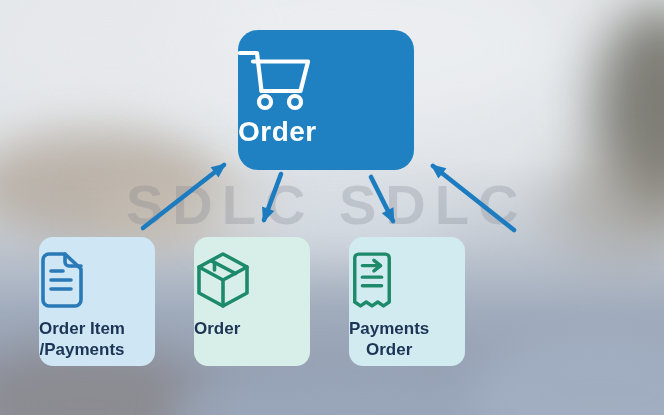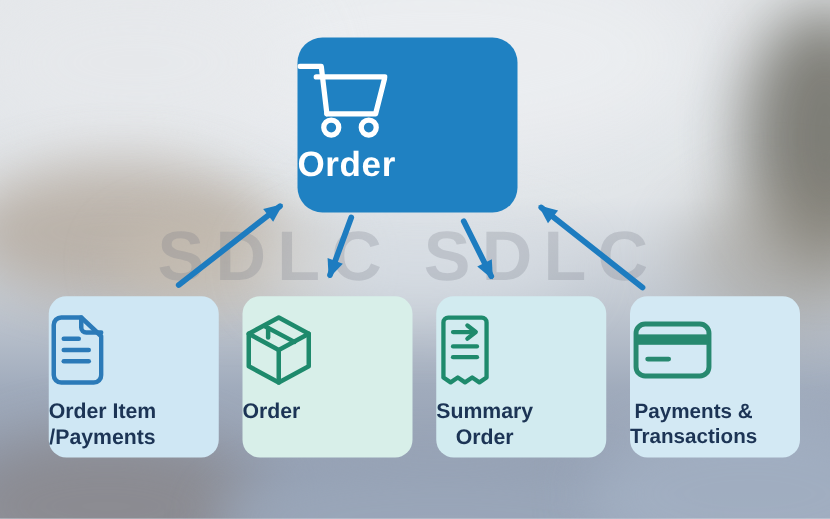--- a/index.html
+++ b/index.html
@@ -56,21 +56,21 @@
   .root-label {
     color: #ffffff;
     font-size: 28px;
     font-weight: bold;
     margin-top: 2px;
     letter-spacing: .5px;
   }
 
   .child-node {
     top: 237px;
-    width: 136px; height: 129px;
+    width: 116px; height: 129px;
     border-radius: 14px;
     padding-top: 13px;
   }
   .child-node.n0 { left: 39px;  background: #cfe7f4; }
   .child-node.n1 { left: 194px; background: #d8efe9; }
   .child-node.n2 { left: 349px; background: #d2ebf0; }
   .child-node.n3 { left: 504px; background: #d3e9f4; }
 
   .child-label {
     margin-top: 9px;
@@ -162,32 +162,19 @@
     <span class="icon-wrap">
       <svg width="46" height="58" viewBox="0 0 48 58" fill="none" stroke="#1e8a6c" stroke-width="3.6" stroke-linecap="round" stroke-linejoin="round">
         <path d="M6 52 V6 a4 4 0 0 1 4 -4 h28 a4 4 0 0 1 4 4 v46 l-6 4 -6 -4 -6 4 -6 -4 -6 4 -6 -4"></path>
         <path d="M14 14 H32"></path>
         <path d="M26 8.5 L33 14 L26 19.5"></path>
         <path d="M14 26 H34"></path>
         <path d="M14 35 H34"></path>
       </svg>
     </span>
     <div class="child-label">
-      <div>Summary</div>
+      <div>Payments</div>
       <div>Order</div>
     </div>
   </div>
 
-  <div class="node child-node n3">
-    <span class="icon-wrap">
-      <svg width="68" height="50" viewBox="0 0 62 48" fill="none">
-        <rect x="3" y="4" width="56" height="40" rx="7" stroke="#27896f" stroke-width="3.8"></rect>
-        <rect x="3.5" y="12" width="55" height="8" fill="#27896f"></rect>
-        <path d="M12 31 H28" stroke="#27896f" stroke-width="3.8" stroke-linecap="round"></path>
-      </svg>
-    </span>
-    <div class="child-label">
-      <div>Payments &amp;</div>
-      <div>Transactions</div>
-    </div>
-  </div>
 
 </div>
 
 </body></html>

